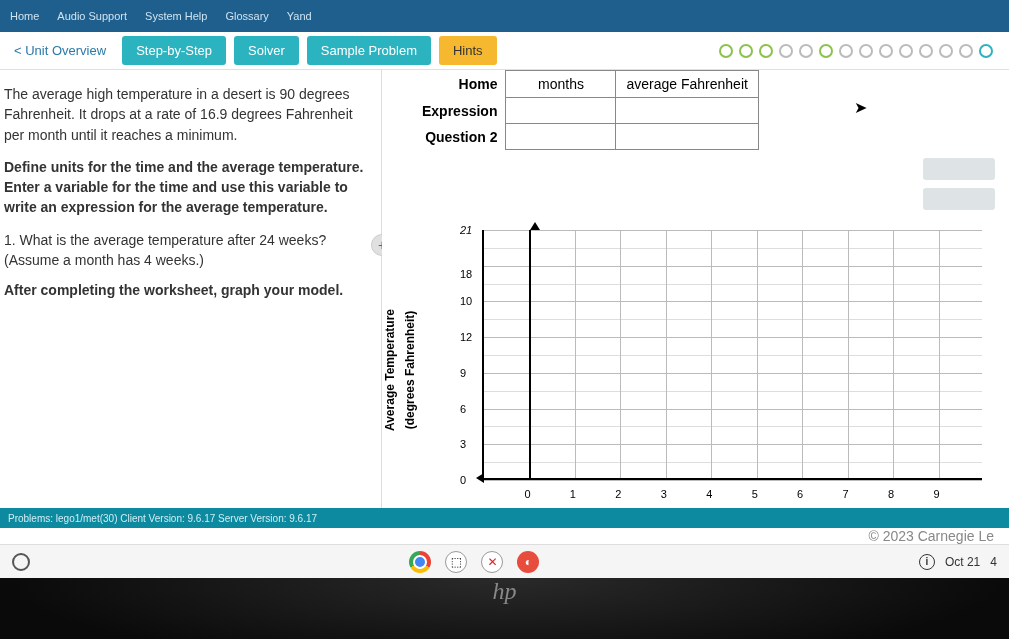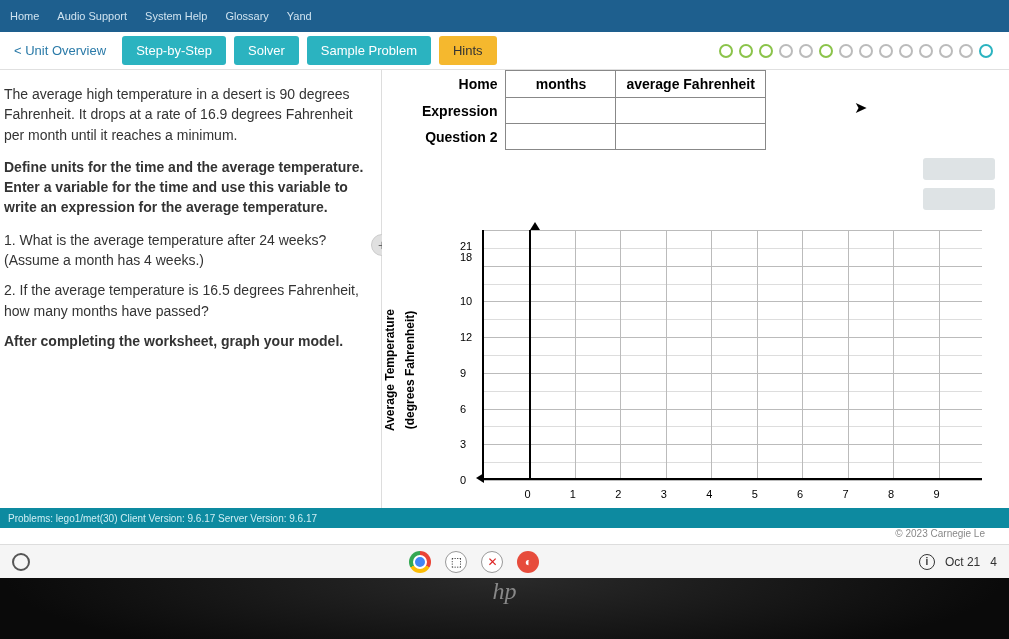--- a/index.html
+++ b/index.html
@@ -23,42 +23,42 @@
 .left-panel { width: 382px; padding: 14px 14px 8px 4px; border-right: 1px solid #ddd; color: #333; font-size: 14px; line-height: 1.45; position: relative; }
 .left-panel p { margin-bottom: 12px; }
 .left-panel .q { margin-bottom: 10px; }
 .left-panel .bold { font-weight: 700; }
 
 .plus-badge { position: absolute; right: -12px; top: 164px; width: 22px; height: 22px; border-radius: 50%; background: #e0e0e0; color: #666; display:flex; align-items:center; justify-content:center; font-size:14px; border:1px solid #ccc; }
 
 .right-panel { flex: 1; position: relative; background: #fff; }
 
 .worksheet { position: absolute; left: 30px; top: 0; border-collapse: collapse; font-size: 14px; }
-.worksheet th, .worksheet td { border: 1px solid #888; padding: 5px 10px; text-align: center; font-weight: 700; background:#fff; }
+.worksheet th, .worksheet td { border: 1px solid #888; padding: 5px 10px; text-align: center; font-weight: 400; background:#fff; }
 .worksheet th.rowlabel { text-align: right; font-weight: 700; border:none; background:transparent; padding-right:8px;}
 .worksheet td { min-width: 110px; height: 26px; }
 
 .ghost-btns { position:absolute; right: 14px; top: 88px; display:flex; flex-direction:column; gap:8px; }
 .ghost-btn { width: 72px; height: 22px; background: #c8d0d4; border-radius:3px; opacity:0.6; }
 
 .chart-area { position: absolute; left: 40px; top: 160px; width: 560px; height: 280px; }
 .y-axis-label { position: absolute; left: -32px; top: 50%; transform: translate(-50%, -50%) rotate(-90deg); font-size: 12px; font-weight:700; white-space:nowrap; }
 .y-axis-sublabel { position: absolute; left: -12px; top: 50%; transform: translate(-50%, -50%) rotate(-90deg); font-size: 12px; font-weight:700; white-space:nowrap; }
 .grid { position: absolute; left: 60px; top: 0; right: 0; bottom: 30px; border-left: 2px solid #000; border-bottom: 2px solid #000; }
 .grid-line-h, .grid-line-v { position: absolute; background: #bbb; }
 .grid-line-h { left:0; right:0; height:1px; }
 .grid-line-v { top:0; bottom:0; width:1px; }
 .y-tick { position:absolute; left: 38px; font-size:11px; transform: translateY(-50%); }
 .x-tick { position:absolute; bottom: 10px; font-size:11px; transform: translateX(-50%); }
 .plot-line { position:absolute; left: 110px; top:0; width:2px; background:#000; }
 .arrow-up { position:absolute; width:0; height:0; border-left:5px solid transparent; border-right:5px solid transparent; border-bottom:8px solid #000; }
 .arrow-left { position:absolute; width:0; height:0; border-top:5px solid transparent; border-bottom:5px solid transparent; border-right:8px solid #000; }
 
 .footer-info { height: 20px; background: #0d8aa0; color: #cfeef4; font-size: 10px; display:flex; align-items:center; padding: 0 8px; justify-content: space-between;}
-.footer-copy { height: 16px; background:#fff; text-align:right; font-size:10px; color:#888; padding-right:24px; }
+.footer-copy { height: 16px; background:#fff; text-align:right; font-size:14px; color:#888; padding-right:15px; }
 
 .taskbar { height: 34px; background: #f5f5f5; display:flex; align-items:center; padding: 0 12px; border-top:1px solid #ddd; }
 .taskbar .circle-icon { width:18px; height:18px; border:2px solid #555; border-radius:50%; }
 .taskbar .center-icons { margin: 0 auto; display:flex; gap:14px; }
 .taskbar .tb-icon { width:22px; height:22px; border-radius:50%; display:flex; align-items:center; justify-content:center; font-size:12px; }
 .chrome { background: conic-gradient(#ea4335 0 120deg, #fbbc05 120deg 240deg, #34a853 240deg 360deg); position:relative; }
 .chrome::after { content:''; position:absolute; width:10px; height:10px; background:#4285f4; border:2px solid #fff; border-radius:50%; }
 .app2 { background:#fff; border:1px solid #999; }
 .app3 { background:#fff; border:1px solid #999; color:#d22; }
 .app4 { background:#e74c3c; color:#fff; }
@@ -103,21 +103,20 @@
       <div class="dot gray"></div>
       <div class="dot teal"></div>
     </div>
 </div>
 
 <div class="main">
   <div class="left-panel">
     <p>The average high temperature in a desert is 90 degrees Fahrenheit. It drops at a rate of 16.9 degrees Fahrenheit per month until it reaches a minimum.</p>
     <p class="bold">Define units for the time and the average temperature. Enter a variable for the time and use this variable to write an expression for the average temperature.</p>
     <p class="q">1.  What is the average temperature after 24 weeks? (Assume a month has 4 weeks.)</p>
-    <p class="q">2.  If the average temperature is 16.5 degrees Fahrenheit, how many months have passed?</p>
     <p class="bold">After completing the worksheet, graph your model.</p>
     <div class="plus-badge">+</div>
   </div>
 
   <div class="right-panel">
     <table class="worksheet">
       <tbody>
           <tr>
         <th class="rowlabel">Home</th>
         <td>months</td>
@@ -173,22 +172,22 @@
           <div class="grid-line-v" style="left: 409.091px;"></div>
           <div class="grid-line-v" style="left: 454.545px;"></div>
           <div class="plot-line" style="left: 45.4545px; height: 250px;"></div>
         </div>
     <div class="y-tick" style="top: 250px;">0</div>
         <div class="y-tick" style="top: 214.286px;">3</div>
         <div class="y-tick" style="top: 178.571px;">6</div>
         <div class="y-tick" style="top: 142.857px;">9</div>
         <div class="y-tick" style="top: 107.143px;">12</div>
         <div class="y-tick" style="top: 71.4286px;">10</div>
-        <div class="y-tick" style="top: 27px;">18</div>
-        <div class="y-tick" style="top: 16px;">21</div>
+        <div class="y-tick" style="top: 44px;">18</div>
+        <div class="y-tick" style="top: 0px; font-style: italic;">21</div>
         <div class="x-tick" style="left: 105.455px;">0</div>
         <div class="x-tick" style="left: 150.909px;">1</div>
         <div class="x-tick" style="left: 196.364px;">2</div>
         <div class="x-tick" style="left: 241.818px;">3</div>
         <div class="x-tick" style="left: 287.273px;">4</div>
         <div class="x-tick" style="left: 332.727px;">5</div>
         <div class="x-tick" style="left: 378.182px;">6</div>
         <div class="x-tick" style="left: 423.636px;">7</div>
         <div class="x-tick" style="left: 469.091px;">8</div>
         <div class="x-tick" style="left: 514.545px;">9</div>

